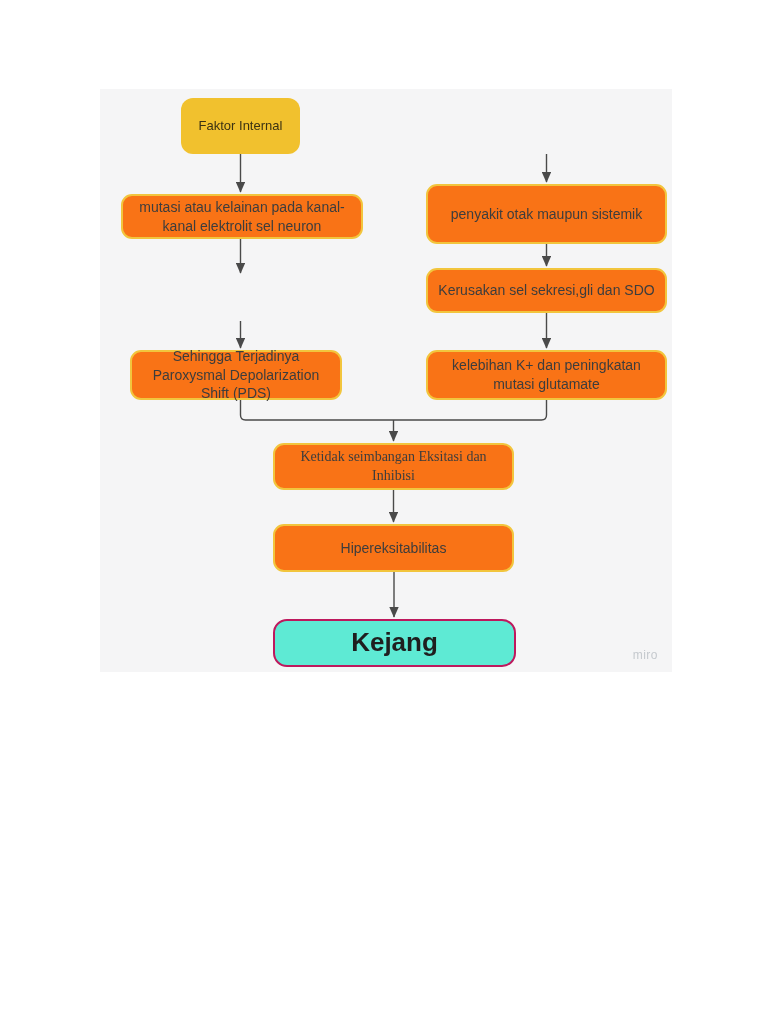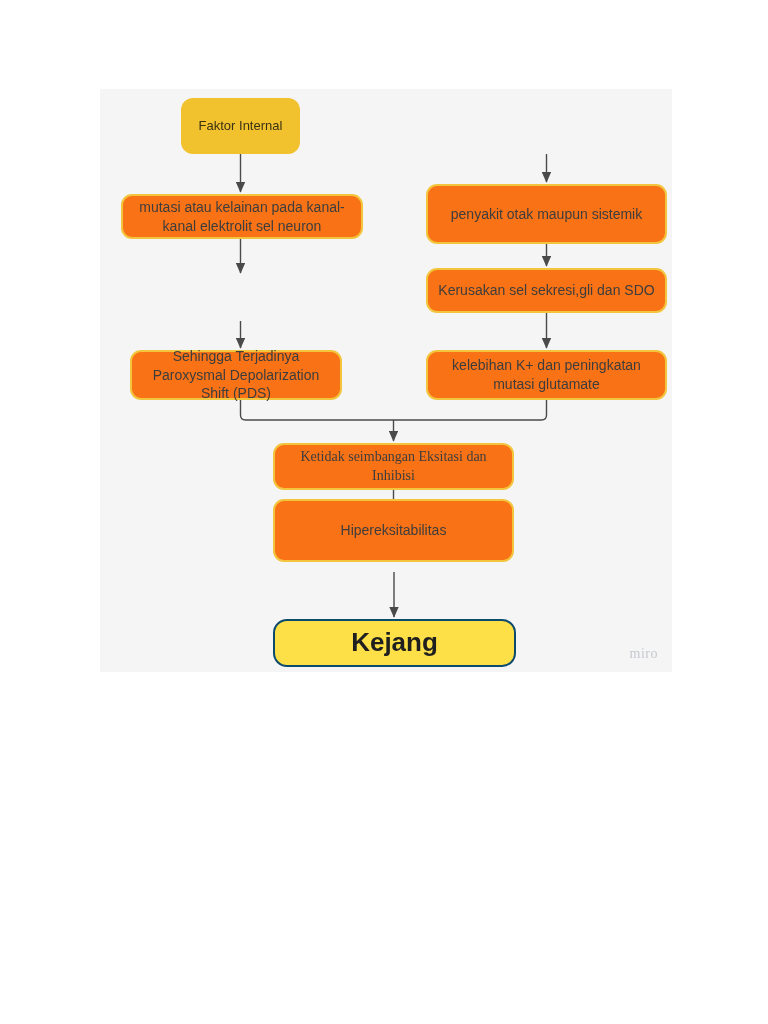--- a/index.html
+++ b/index.html
@@ -46,49 +46,48 @@
     border-radius: 12px;
     font-size: 13px;
     color: #3b3213;
   }
   .node.white {
     background: #f97316;
     border: 2px solid #f2c53d;
     border-radius: 11px;
   }
   .node.orange {
-    background: #fde047;
-    border: 2px solid #0c4a6e;
+    background: #5eead4;
+    border: 2px solid #be185d;
     border-radius: 14px;
     font-size: 26px;
     font-weight: 700;
     color: #1f1f1f;
   }
   
   .n-fi     { left: 81px;  top: 9px;   width: 119px; height: 56px; }
   .n-fe     { left: 387px; top: 9px;   width: 119px; height: 56px; }
   .n-l1     { left: 21px;  top: 105px; width: 242px; height: 45px; }
   .n-l2     { left: 21px;  top: 186px; width: 242px; height: 46px; }
   .n-l3     { left: 21px;  top: 261px; width: 212px; height: 50px; margin-left: 9px; }
   .n-r1     { left: 326px; top: 95px;  width: 241px; height: 60px; }
   .n-r2     { left: 326px; top: 179px; width: 241px; height: 45px; }
   .n-r3     { left: 326px; top: 261px; width: 241px; height: 50px; }
   .n-c1     { left: 173px; top: 354px; width: 241px; height: 47px; font-family: Liberation Serif, serif; }
-  .n-c2     { left: 173px; top: 410px; width: 241px; height: 63px; }
+  .n-c2     { left: 173px; top: 435px; width: 241px; height: 48px; }
   .n-kejang { left: 173px; top: 530px; width: 243px; height: 48px; }
 
   .watermark {
     position: absolute;
     right: 14px;
     bottom: 10px;
-    font-size: 14px;
+    font-size: 12px;
     letter-spacing: 0.5px;
     color: #c5c9ce;
     user-select: none;
-    font-family: Liberation Serif, serif;
   }
 </style>
 </head>
 <body>
 
 <div class="page">
   <div class="canvas">
 
     <svg class="connectors" width="572" height="583" viewBox="0 0 572 583">
       <defs>

